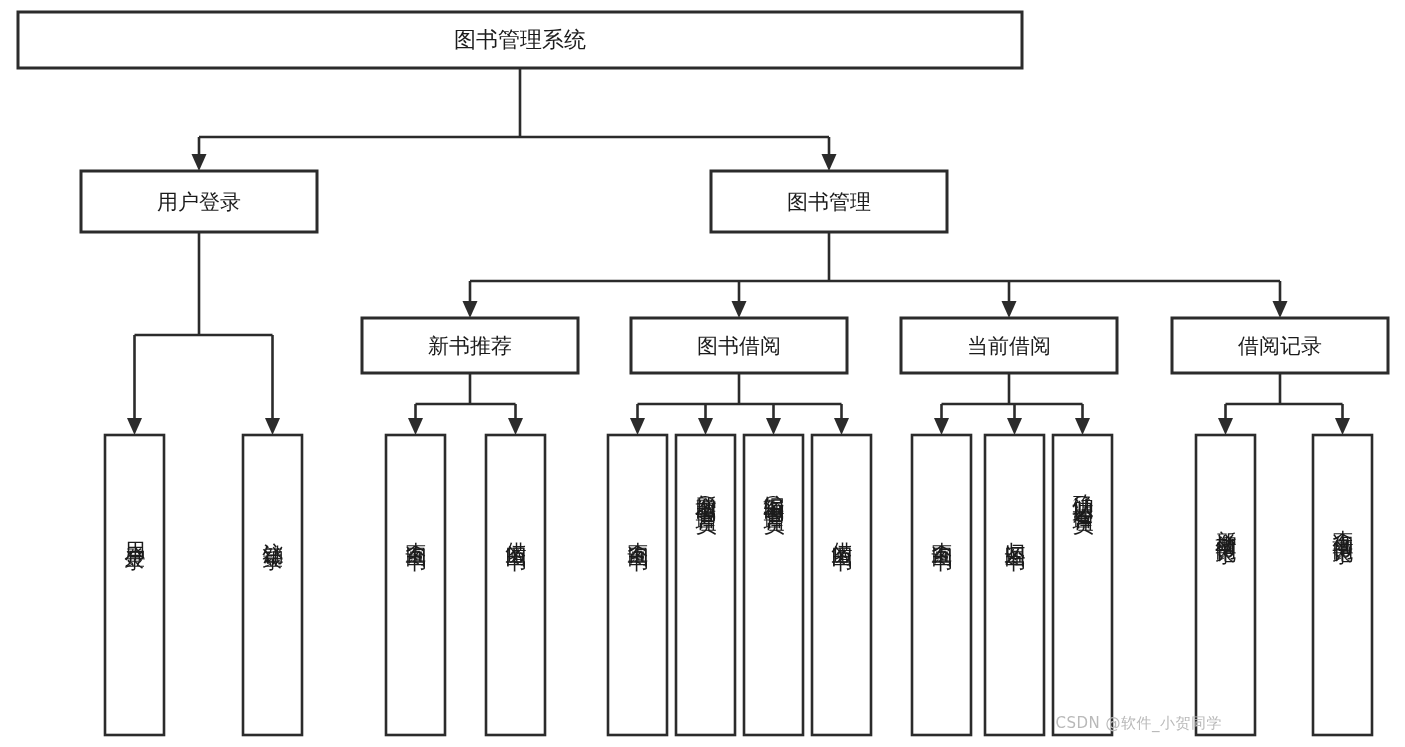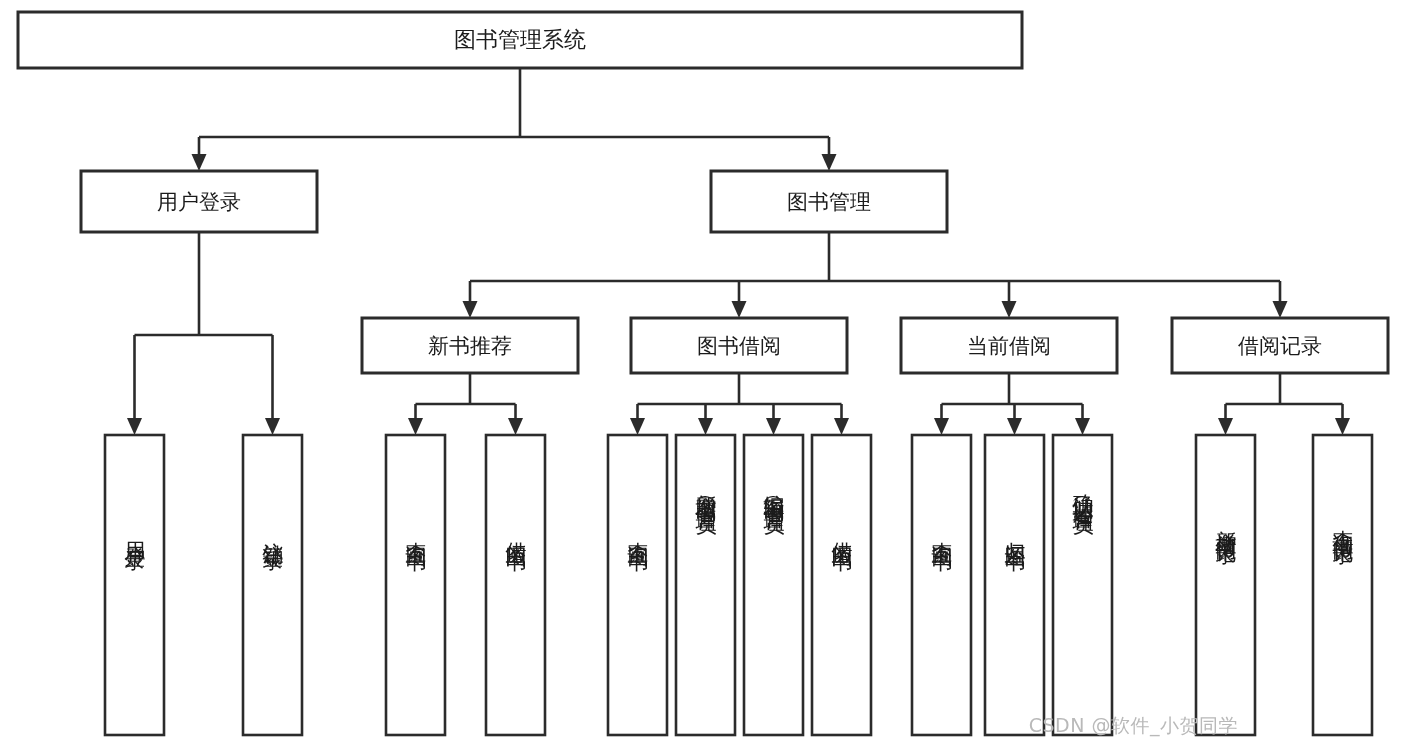--- a/index.html
+++ b/index.html
@@ -12,21 +12,20 @@
     width: 1405px;
     height: 747px;
     overflow: hidden;
     font-family: "DejaVu Sans", "Liberation Sans", sans-serif;
   }
   #diagram-root {
     position: relative;
     width: 1230px;
     height: 747px;
     background: #ffffff;
-    padding-left: 16px;
   }
   svg.diagram-canvas {
     position: absolute;
     left: 0;
     top: 0;
     width: 1405px;
     height: 747px;
     display: block;
   }
   .node-box {
@@ -77,23 +76,23 @@
     font-family: "DejaVu Sans", "Liberation Sans", sans-serif;
     font-size: 21px;
     line-height: 1;
     letter-spacing: 3px;
     color: #1b1b1b;
     white-space: nowrap;
   }
   .watermark {
     position: absolute;
     right: 8px;
-    bottom: 8px;
-    font-family: "DejaVu Sans", "Liberation Sans", sans-serif;
-    font-size: 19px;
+    bottom: 14px;
+    font-family: "DejaVu Sans", "Liberation Sans", sans-serif;
+    font-size: 15px;
     color: #b9b9b9;
     letter-spacing: 0.5px;
     white-space: nowrap;
   }
 </style>
 </head>
 <body>
 
 <div id="diagram-root">
   <svg class="diagram-canvas" viewBox="0 0 1405 747">

